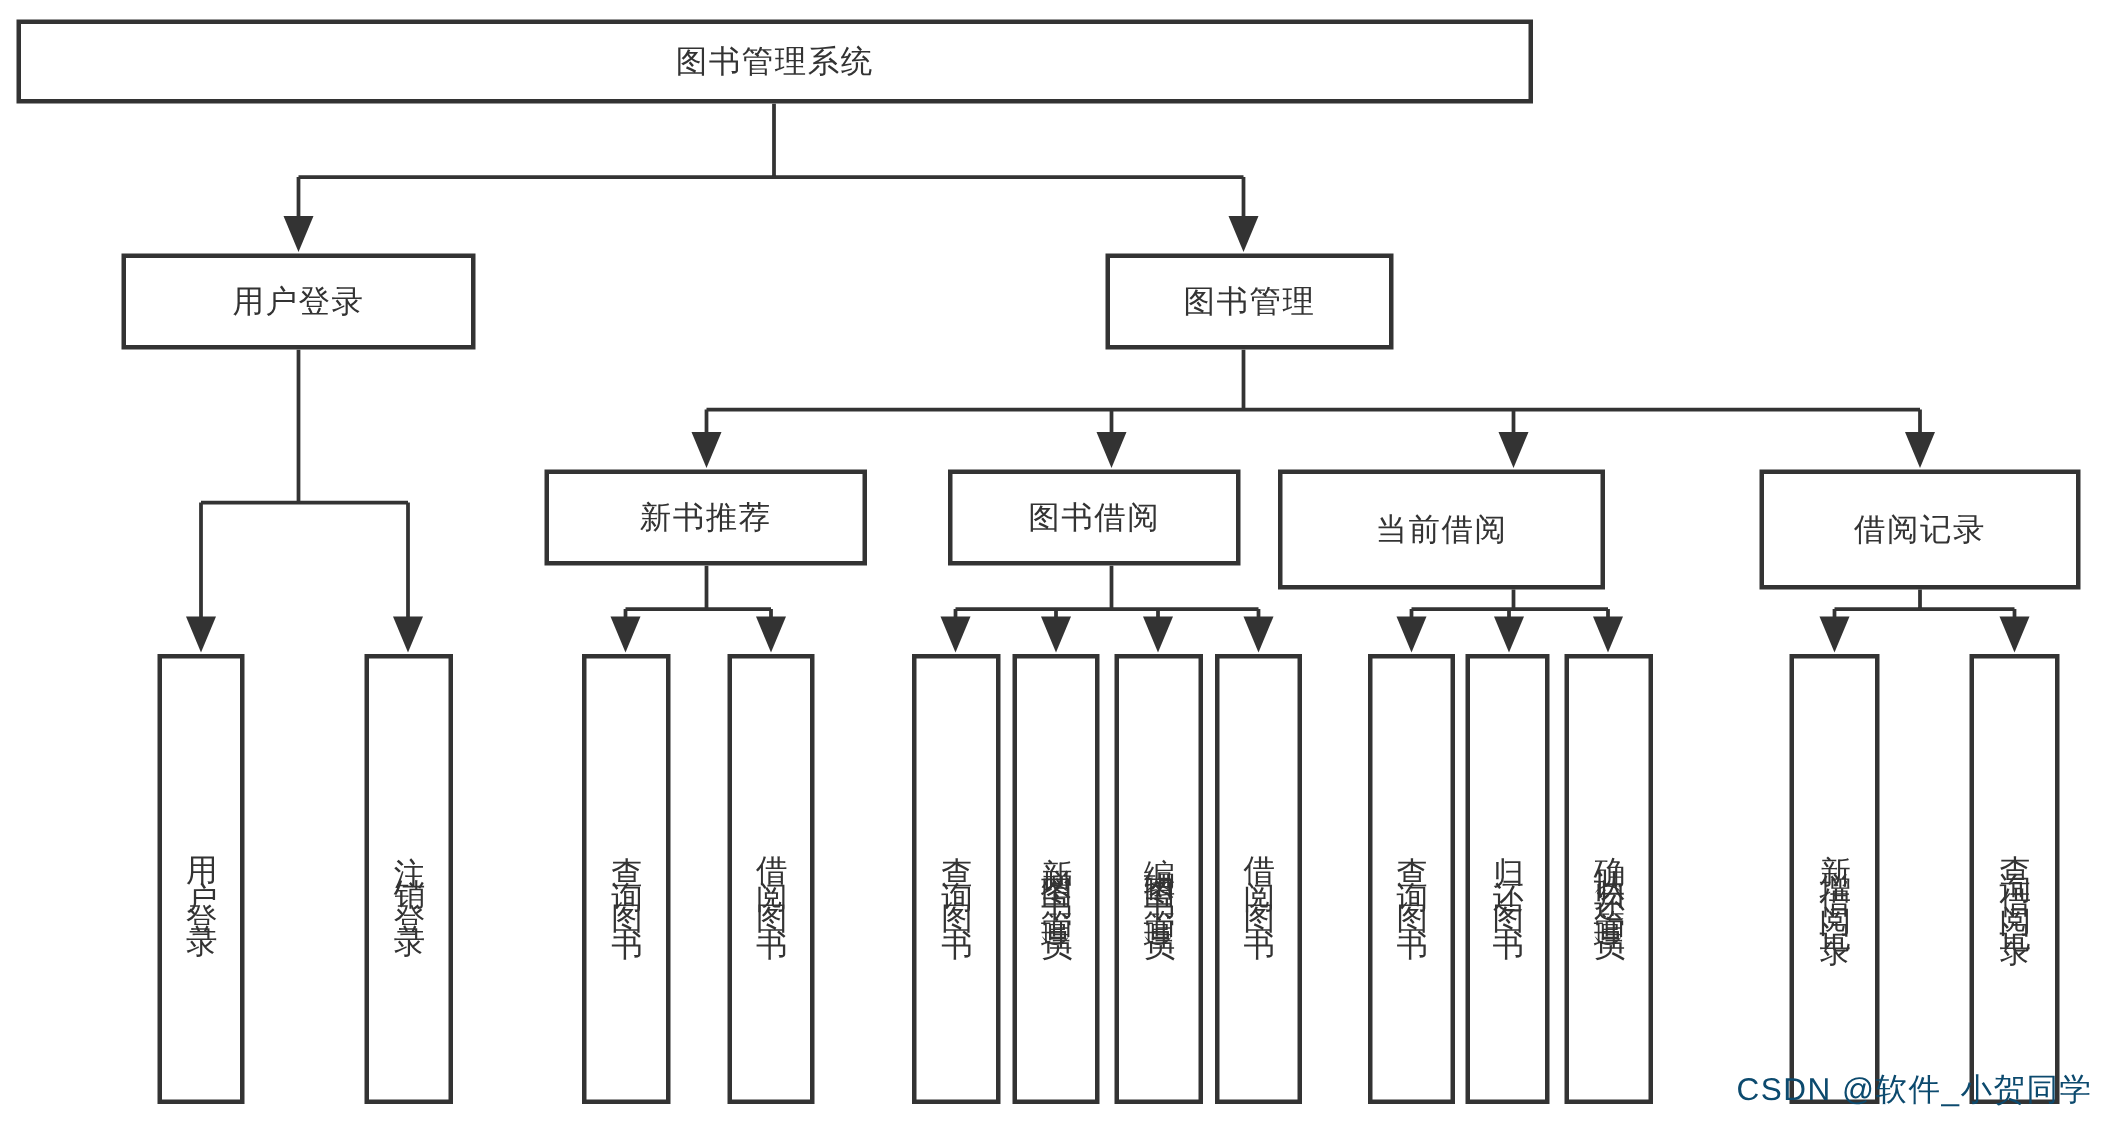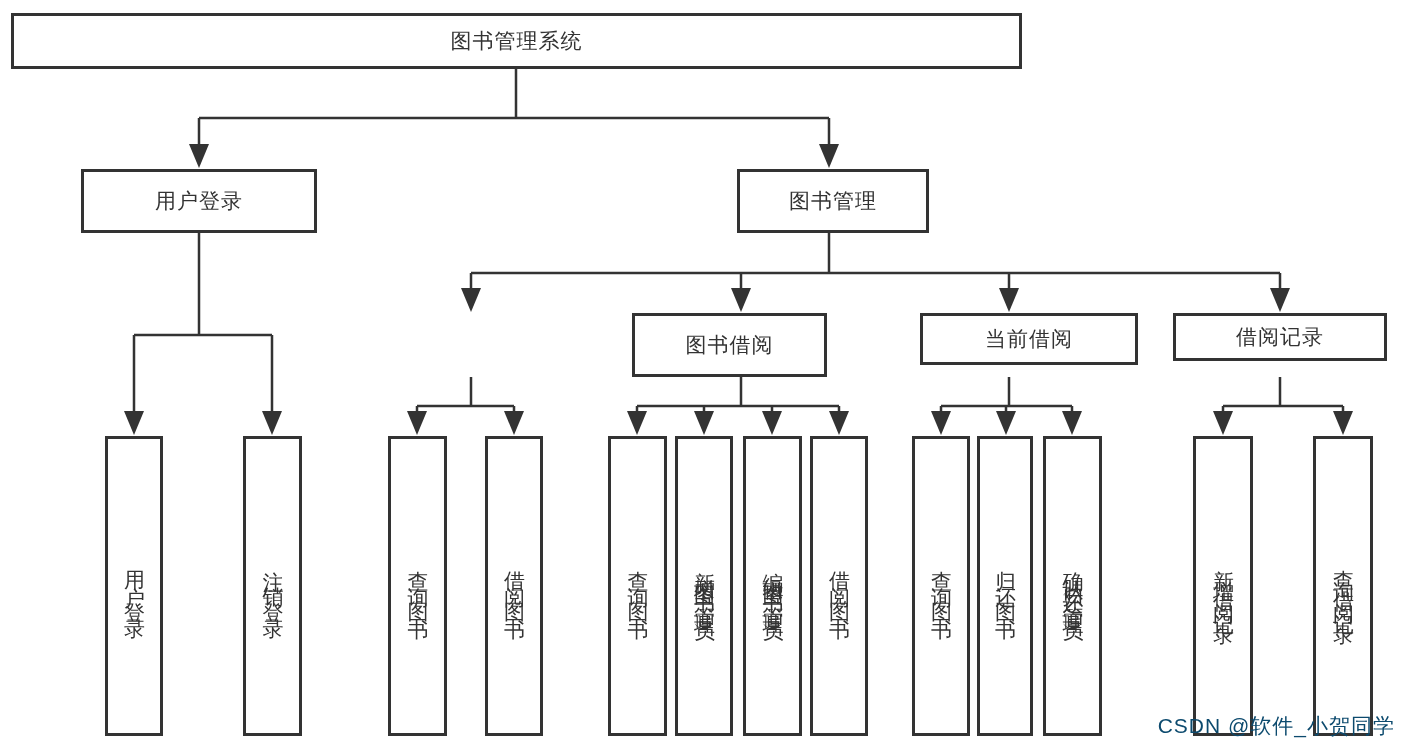--- a/index.html
+++ b/index.html
@@ -113,23 +113,24 @@
       <polygon points="1223,435 1213,411 1233,411"></polygon>
       <polygon points="1343,435 1333,411 1353,411"></polygon>
     </g>
   </svg>
 
   <div class="box" style="left:11px; top:13px; width:1011px; height:56px;">图书管理系统</div>
 
   <div class="box" style="left:81px; top:169px; width:236px; height:64px;">用户登录</div>
   <div class="box" style="left:711px; top:169px; width:192px; height:64px;margin-left:26px;">图书管理</div>
 
+  <div class="box" style="left:363px; top:313px; width:215px; height:64px;">新书推荐</div>
   <div class="box" style="left:632px; top:313px; width:195px; height:64px;">图书借阅</div>
-  <div class="box" style="left:920px; top:313px; width:218px; height:52px;">当前借阅</div>
-  <div class="box" style="left:1173px; top:313px; width:214px; height:48px;">借阅记录</div>
+  <div class="box" style="left:852px; top:313px; width:218px; height:80px;">当前借阅</div>
+  <div class="box" style="left:1173px; top:313px; width:214px; height:80px;">借阅记录</div>
 
   <div class="leaf" style="left:105px; width:58px;">
     <span class="vtext vt-4">用户登录</span>
   </div>
   <div class="leaf" style="left:243px; width:59px;">
     <span class="vtext vt-4">注销登录</span>
   </div>
 
   <div class="leaf" style="left:388px; width:59px;">
     <span class="vtext vt-4">查询图书</span>

